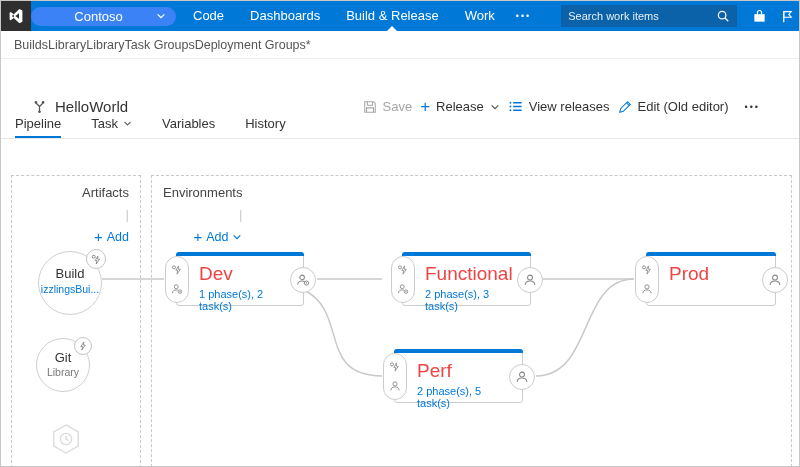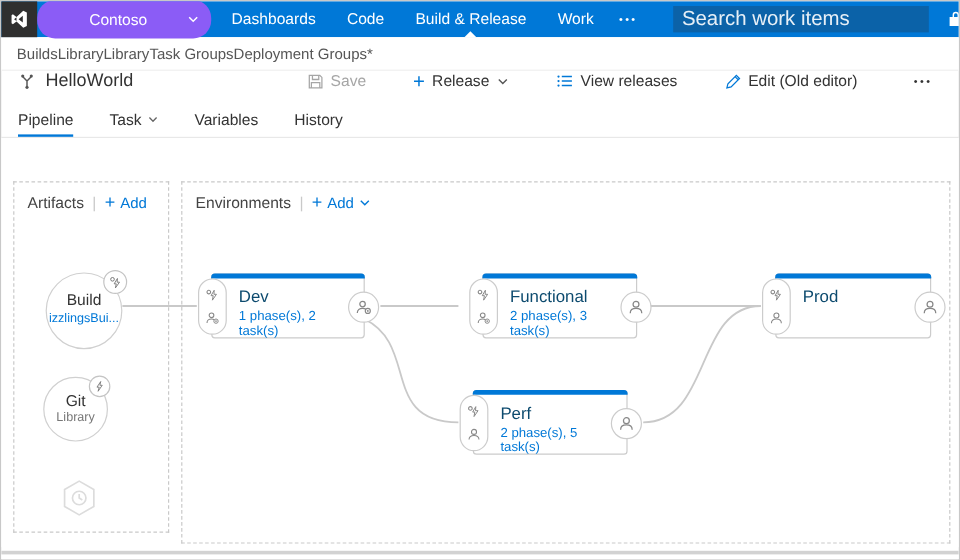--- a/index.html
+++ b/index.html
@@ -15,21 +15,21 @@
   
   .topbar {
     height: 30px; background: #0078d7; display: flex; align-items: center;
     color: #fff; font-size: 13px;
   }
   .logo {
     width: 30px; height: 30px; background: #2f2f2f; flex: 0 0 auto;
     display: flex; align-items: center; justify-content: center;
   }
   .project {
-    background: #8b5cf6; height: 32px; width: 145px; flex: 0 0 auto;
+    background: #3b82f6; height: 19px; width: 145px; flex: 0 0 auto;
     display: flex; align-items: center; padding: 0 10px; cursor: pointer; border-radius: 15px;
   }
   .project-label { flex: 1; text-align: center; }
   .topnav { display: flex; height: 30px; margin-left: 4px; }
   .topnav-item {
     padding: 0 13px; line-height: 30px; position: relative; cursor: pointer;
     white-space: nowrap;
   }
   .topnav-item.active::after {
     content: ""; position: absolute; bottom: 0; left: 50%; margin-left: -5px;
@@ -39,55 +39,55 @@
   .ellipsis {
     font-size: 9px; letter-spacing: 2px; padding: 0 8px; cursor: pointer;
     display: flex; align-items: center; height: 100%;
   }
   .searchbox {
     margin-left: 22px; width: 213px; height: 22px; background: #0b62a8;
     display: flex; align-items: center; padding: 0 7px;
   }
   .searchbox input {
     flex: 1; background: transparent; border: none; outline: none;
-    color: #fff; font-size: 17px; font-family: "Liberation Sans", sans-serif;
+    color: #fff; font-size: 11px; font-family: "Liberation Sans", sans-serif;
   }
   .searchbox input::placeholder { color: rgba(255,255,255,0.9); }
   .top-icons { display: flex; align-items: center; margin-left: 10px; gap: 4px; }
   .top-icon-btn { width: 24px; height: 24px; display: flex; align-items: center; justify-content: center; cursor: pointer; }
   
   .subnav {
     height: 28px; display: flex; align-items: center; padding-left: 13px;
     font-size: 12.5px; color: #555; border-bottom: 1px solid #efefef;
     background: #fff;
   }
   .subnav-item { cursor: pointer; white-space: nowrap; }
   
-  .titlebar { height: 32px; display: flex; align-items: flex-start; padding: 0 14px; }
+  .titlebar { height: 32px; display: flex; align-items: flex-end; padding: 0 31px; margin-top: 24px; }
   .title-left { display: flex; align-items: center; gap: 8px; }
   .def-title { font-size: 15px; color: #333; }
-  .toolbar { margin-left: auto; display: flex; align-items: center; gap: 39px; font-size: 13px; }
+  .toolbar { margin-left: auto; display: flex; align-items: center; gap: 8px; font-size: 13px; }
   .tool-btn { display: flex; align-items: center; gap: 6px; cursor: pointer; white-space: nowrap; color: #333; }
   .tool-btn.disabled { color: #a6a6a6; cursor: default; }
   .plus-glyph { color: #0078d7; font-size: 17px; line-height: 1; font-weight: 400; }
   
   .tabs {
     height: 24px; display: flex; align-items: flex-end; padding-left: 14px;
     gap: 30px; font-size: 13px; border-bottom: 1px solid #e8e8e8;
   }
   .tab { padding-bottom: 5px; cursor: pointer; display: flex; align-items: center; gap: 5px; border-bottom: 2px solid transparent; }
   .tab.active { border-bottom: 2px solid #0078d7; }
   
   .canvas { position: relative; height: 341px; background: #fff; }
   .panel { position: absolute; border: 1px dashed #c9c9c9; background: #fff; }
   .artifacts-panel { left: 10px; top: 36px; width: 130px; height: 293px; }
   .env-panel { left: 150px; top: 36px; width: 641px; height: 302px; }
   .panel-header {
     padding: 10px 12px; font-size: 13px; color: #444;
-    display: flex; align-items: flex-end; gap: 7px;
+    display: flex; align-items: flex-end; gap: 7px; flex-direction: column;
   }
   .panel-divider { color: #c9c9c9; }
   .add-link { color: #0078d7; font-size: 12.5px; cursor: pointer; display: flex; align-items: center; gap: 4px; }
   .connector-layer { position: absolute; inset: 0; pointer-events: none; }
   
   .artifact-circle {
     position: absolute; border: 1px solid #d0d0d0; border-radius: 50%;
     background: #fff; text-align: center; cursor: pointer;
   }
   .artifact-build { left: 37px; top: 112px; width: 64px; height: 64px; padding-top: 14px; }
@@ -114,21 +114,21 @@
     border: 1px solid #ccc; border-radius: 12px; background: #fff;
     display: flex; flex-direction: column; align-items: center; justify-content: space-evenly;
     cursor: pointer;
   }
   .env-circle {
     position: absolute; right: -13px; top: 14px; width: 26px; height: 26px;
     border: 1px solid #ccc; border-radius: 50%; background: #fff;
     display: flex; align-items: center; justify-content: center; cursor: pointer;
   }
   .env-body { padding: 10px 6px 0 22px; }
-  .env-name { font-size: 14px; color: #0c4a6e; }
+  .env-name { font-size: 19px; color: #ef4444; }
   .env-link { font-size: 11px; color: #0078d7; margin-top: 3px; display: inline-block; cursor: pointer; }
   .node-dev  { left: 175px; top: 113px; width: 128px; }
   .node-func { left: 401px; top: 113px; width: 129px; }
   .node-perf { left: 393px; top: 210px; width: 129px; }
   .node-prod { left: 645px; top: 113px; width: 130px; }
   
   .bottom-strip { height: 12px; background: #fff; }
   .bottom-rule { margin-top: 3px; height: 3px; background: #d2d2d2; }
   svg { display: block; }
 </style>
@@ -141,22 +141,22 @@
       <path fill="#fff" fill-rule="evenodd" d="M16.5 2.5 L9 9.5 L5 6.5 L3.5 7.5 v9 L5 17.5 L9 14.5 L16.5 21.5 L20.5 19.5 V4.5 Z M6.3 12 L9 9.9 v4.2 Z M11.3 12 L16 8.2 v7.6 Z"></path>
     </svg>
   </div>
   <div class="project">
     <span class="project-label">Contoso</span>
     <svg width="10" height="10" viewBox="0 0 12 12">
       <path d="M2 4 l4 4 4 -4" fill="none" stroke="#fff" stroke-width="1.5"></path>
     </svg>
   </div>
   <div class="topnav">
+    <span class="topnav-item">Code</span>
     <span class="topnav-item">Dashboards</span>
-    <span class="topnav-item">Code</span>
     <span class="topnav-item active">Build &amp; Release</span>
     <span class="topnav-item">Work</span>
   </div>
   <span class="ellipsis">•••</span>
   <div class="searchbox">
     <input type="text" placeholder="Search work items" style="">
     <svg width="14" height="14" viewBox="0 0 16 16">
       <circle cx="7" cy="7" r="4.3" fill="none" stroke="#fff" stroke-width="1.4"></circle>
       <path d="M10.3 10.3 L14 14" stroke="#fff" stroke-width="1.4"></path>
     </svg>

